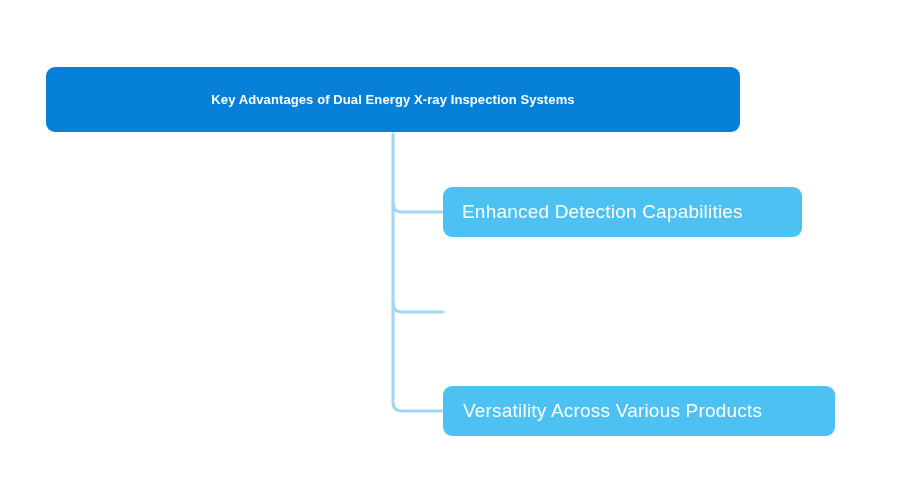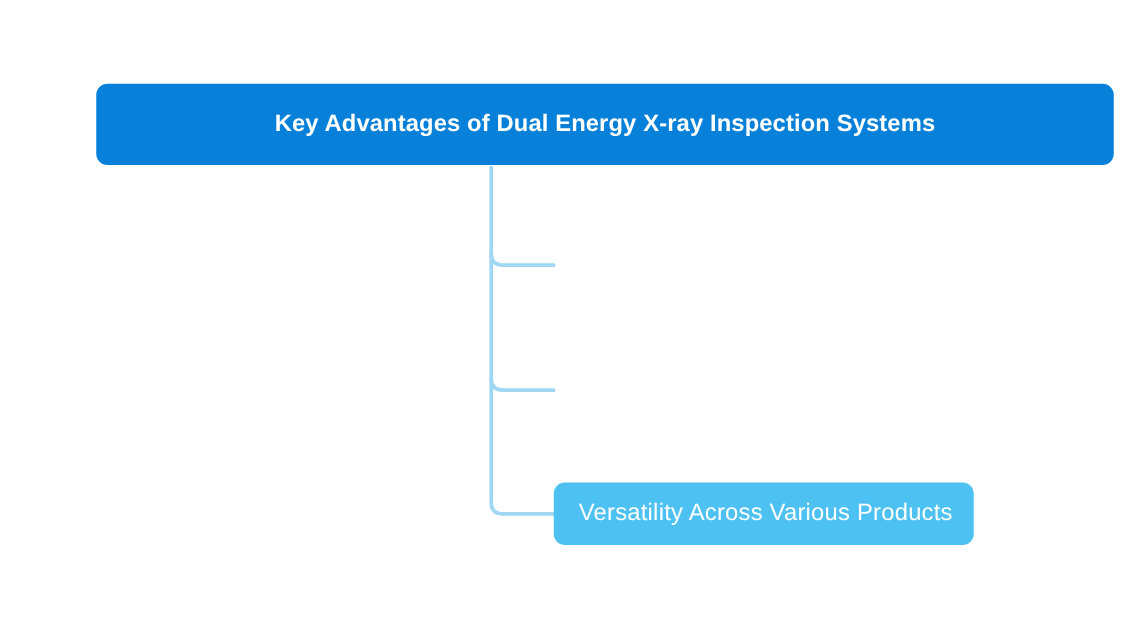--- a/index.html
+++ b/index.html
@@ -33,59 +33,61 @@
     position: absolute;
     box-sizing: border-box;
     display: flex;
     align-items: center;
     color: var(--node-text, #ffffff);
     border-radius: 9px;
   }
   .root-node {
     left: 46px;
     top: 67px;
-    width: 814px;
+    width: 694px;
     height: 65px;
     background: var(--root-fill, #0680d8);
     justify-content: center;
     font-weight: bold;
-    font-size: 19px;
+    font-size: 13px;
     letter-spacing: 0.1px;
-    margin-left: 31px;
   }
   .child-node {
     left: 443px;
     height: 50px;
     background: var(--child-fill, #4dc2f2);
     padding-left: 19px;
     font-size: 19px;
     font-weight: 400;
     letter-spacing: 0.2px;
   }
   .child-node.c0 { top: 187px; width: 359px; }
   .child-node.c1 { top: 287px; width: 367px; }
-  .child-node.c2 { top: 386px; width: 336px; padding-left: 20px; }
+  .child-node.c2 { top: 386px; width: 392px; padding-left: 20px; }
   .node-label {
     white-space: nowrap;
   }
 </style>
 </head>
 <body>
 
 <div class="canvas">
 
   <svg class="connector-layer" viewBox="0 0 900 500" xmlns="http://www.w3.org/2000/svg" aria-hidden="true">
     <path d="M393,134 L393,402 Q393,411 402,411 L443,411"></path>
     <path d="M393,203 Q393,212 402,212 L443,212"></path>
     <path d="M393,303 Q393,312 402,312 L443,312"></path>
   </svg>
 
   <div class="node root-node">
     <span class="node-label">Key Advantages of Dual Energy X-ray Inspection Systems</span>
   </div>
 
+  <div class="node child-node c0">
+    <span class="node-label">Enhanced Detection Capabilities</span>
+  </div>
 
 
   <div class="node child-node c2">
     <span class="node-label">Versatility Across Various Products</span>
   </div>
 
 </div>
 
 </body></html>

